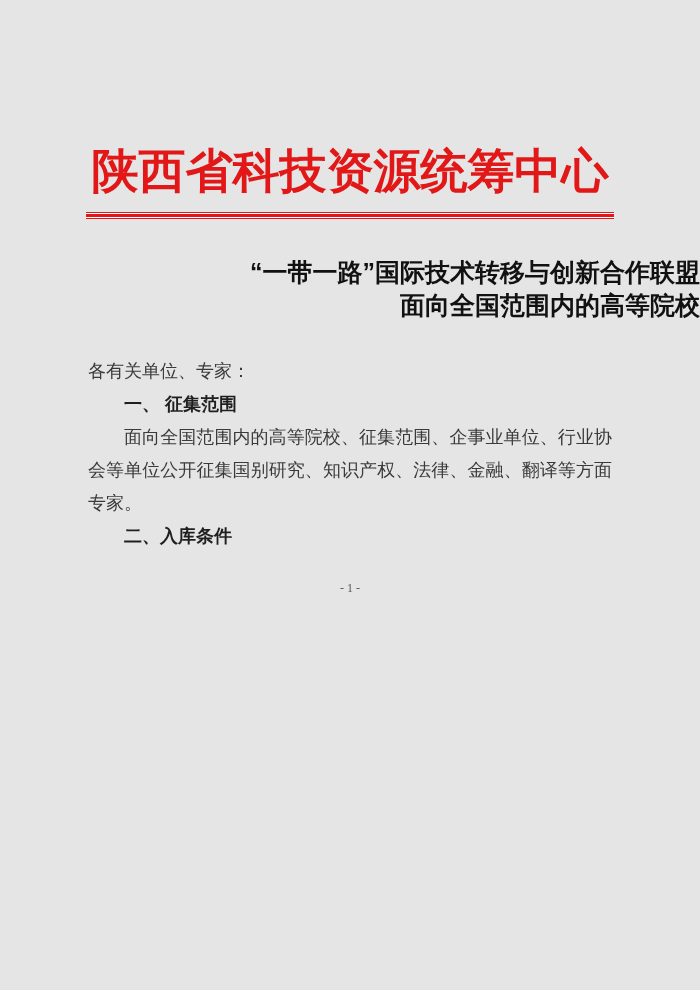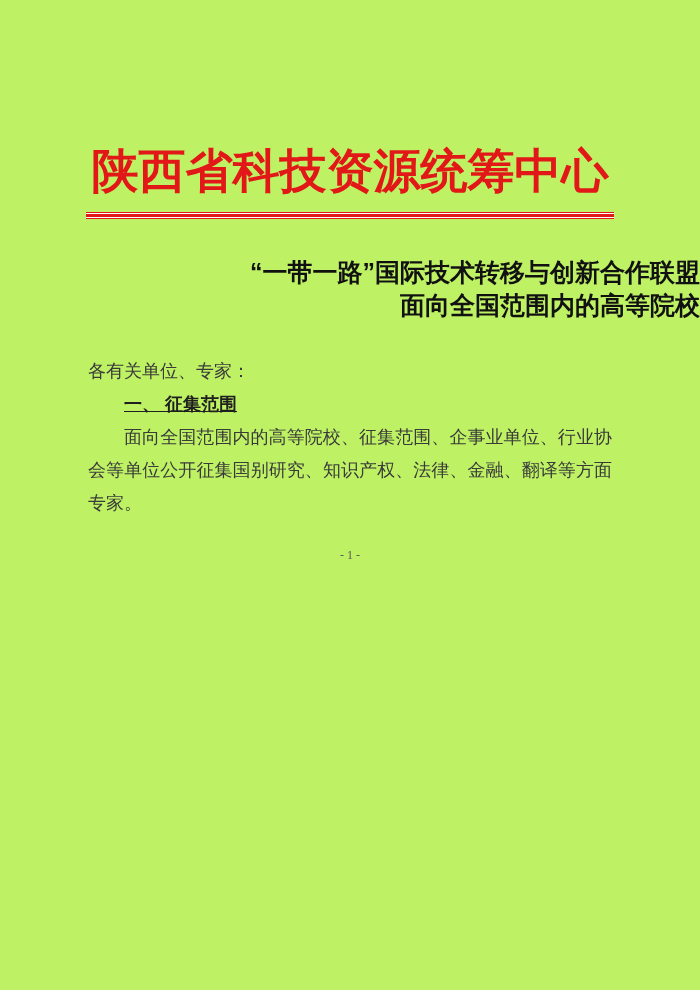--- a/index.html
+++ b/index.html
@@ -1,20 +1,20 @@
 <!DOCTYPE html>
 <html style="--accent: #e21818;"><head>
 <meta charset="utf-8">
 <style>
   html, body { margin: 0; padding: 0; background: #ffffff; }
   .page {
     position: relative;
     width: 700px;
     height: 990px;
-    background: #bef264;
+    background: #e5e5e5;
     overflow: hidden;
     font-family: "Liberation Serif", serif;
   }
   .org-title {
     padding-top: 140px;
     line-height: 62px;
     font-size: 47px;
     font-weight: bold;
     text-align: center;
     color: var(--accent, #e21818);
@@ -51,21 +51,20 @@
     color: #3a3a3a;
     text-align: justify;
   }
   .body-text p { margin: 0; padding: 0; }
   .para { text-indent: 2em; }
   .heading {
     text-indent: 2em;
     font-weight: bold;
     color: #1f1f1f;
     font-family: "Liberation Sans", sans-serif;
-    text-decoration: underline;
   }
   .page-number {
     margin-top: 28px;
     text-align: center;
     font-size: 12px;
     color: #595959;
   }
 </style>
 </head>
 <body>
@@ -75,17 +74,18 @@
   <div class="org-title">陕西省科技资源统筹中心</div>
 
   <div class="red-rule"></div>
 
   <h1 class="doc-title"><span>“一带一路”国际技术转移与创新合作联盟</span><br><span>面向全国范围内的高等院校</span></h1>
 
   <div class="body-text">
     <p class="salutation">各有关单位、专家：</p>
     <p class="heading">一、 征集范围</p>
     <p class="para">面向全国范围内的高等院校、征集范围、企事业单位、行业协会等单位公开征集国别研究、知识产权、法律、金融、翻译等方面专家。</p>
+    <p class="heading">二、入库条件</p>
   </div>
 
   <div class="page-number">- 1 -</div>
 
 </div>
 
 </body></html>

